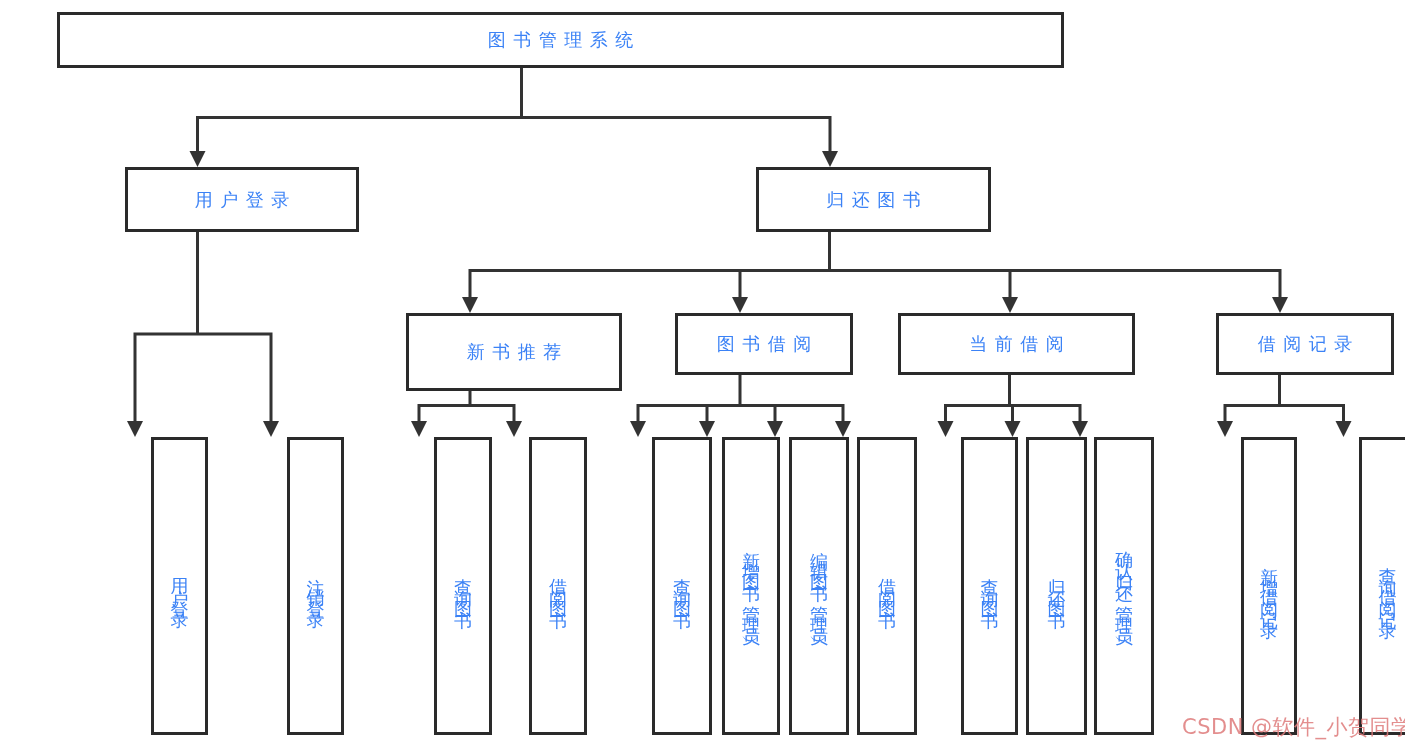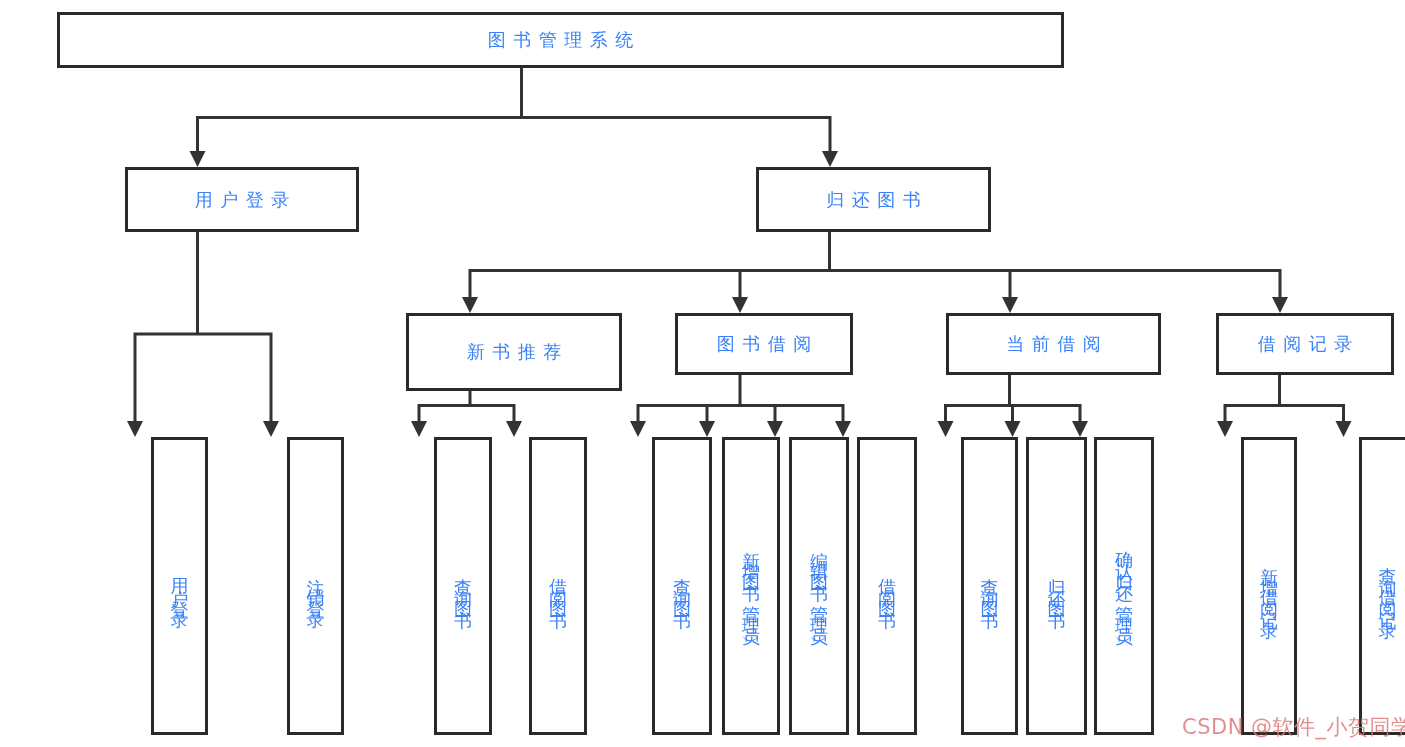--- a/index.html
+++ b/index.html
@@ -85,21 +85,21 @@
   <div class="node h-node" style="left:712px;top:167px;width:235px;height:65px">
     <span class="lbl">归还图书</span>
   </div>
 
   <div class="node h-node" style="left:362px;top:313px;width:216px;height:78px">
     <span class="lbl">新书推荐</span>
   </div>
   <div class="node h-node" style="left:631px;top:313px;width:178px;height:62px">
     <span class="lbl">图书借阅</span>
   </div>
-  <div class="node h-node" style="left:902px;top:313px;width:215px;height:62px">
+  <div class="node h-node" style="left:854px;top:313px;width:237px;height:62px">
     <span class="lbl">当前借阅</span>
   </div>
   <div class="node h-node" style="left:1172px;top:313px;width:178px;height:62px">
     <span class="lbl">借阅记录</span>
   </div>
 
   <div class="node v-node" style="left:107px;top:437px;width:57px;height:298px">
     <span class="lbl">用户登录</span>
   </div>
   <div class="node v-node" style="left:243px;top:437px;width:57px;height:298px">

